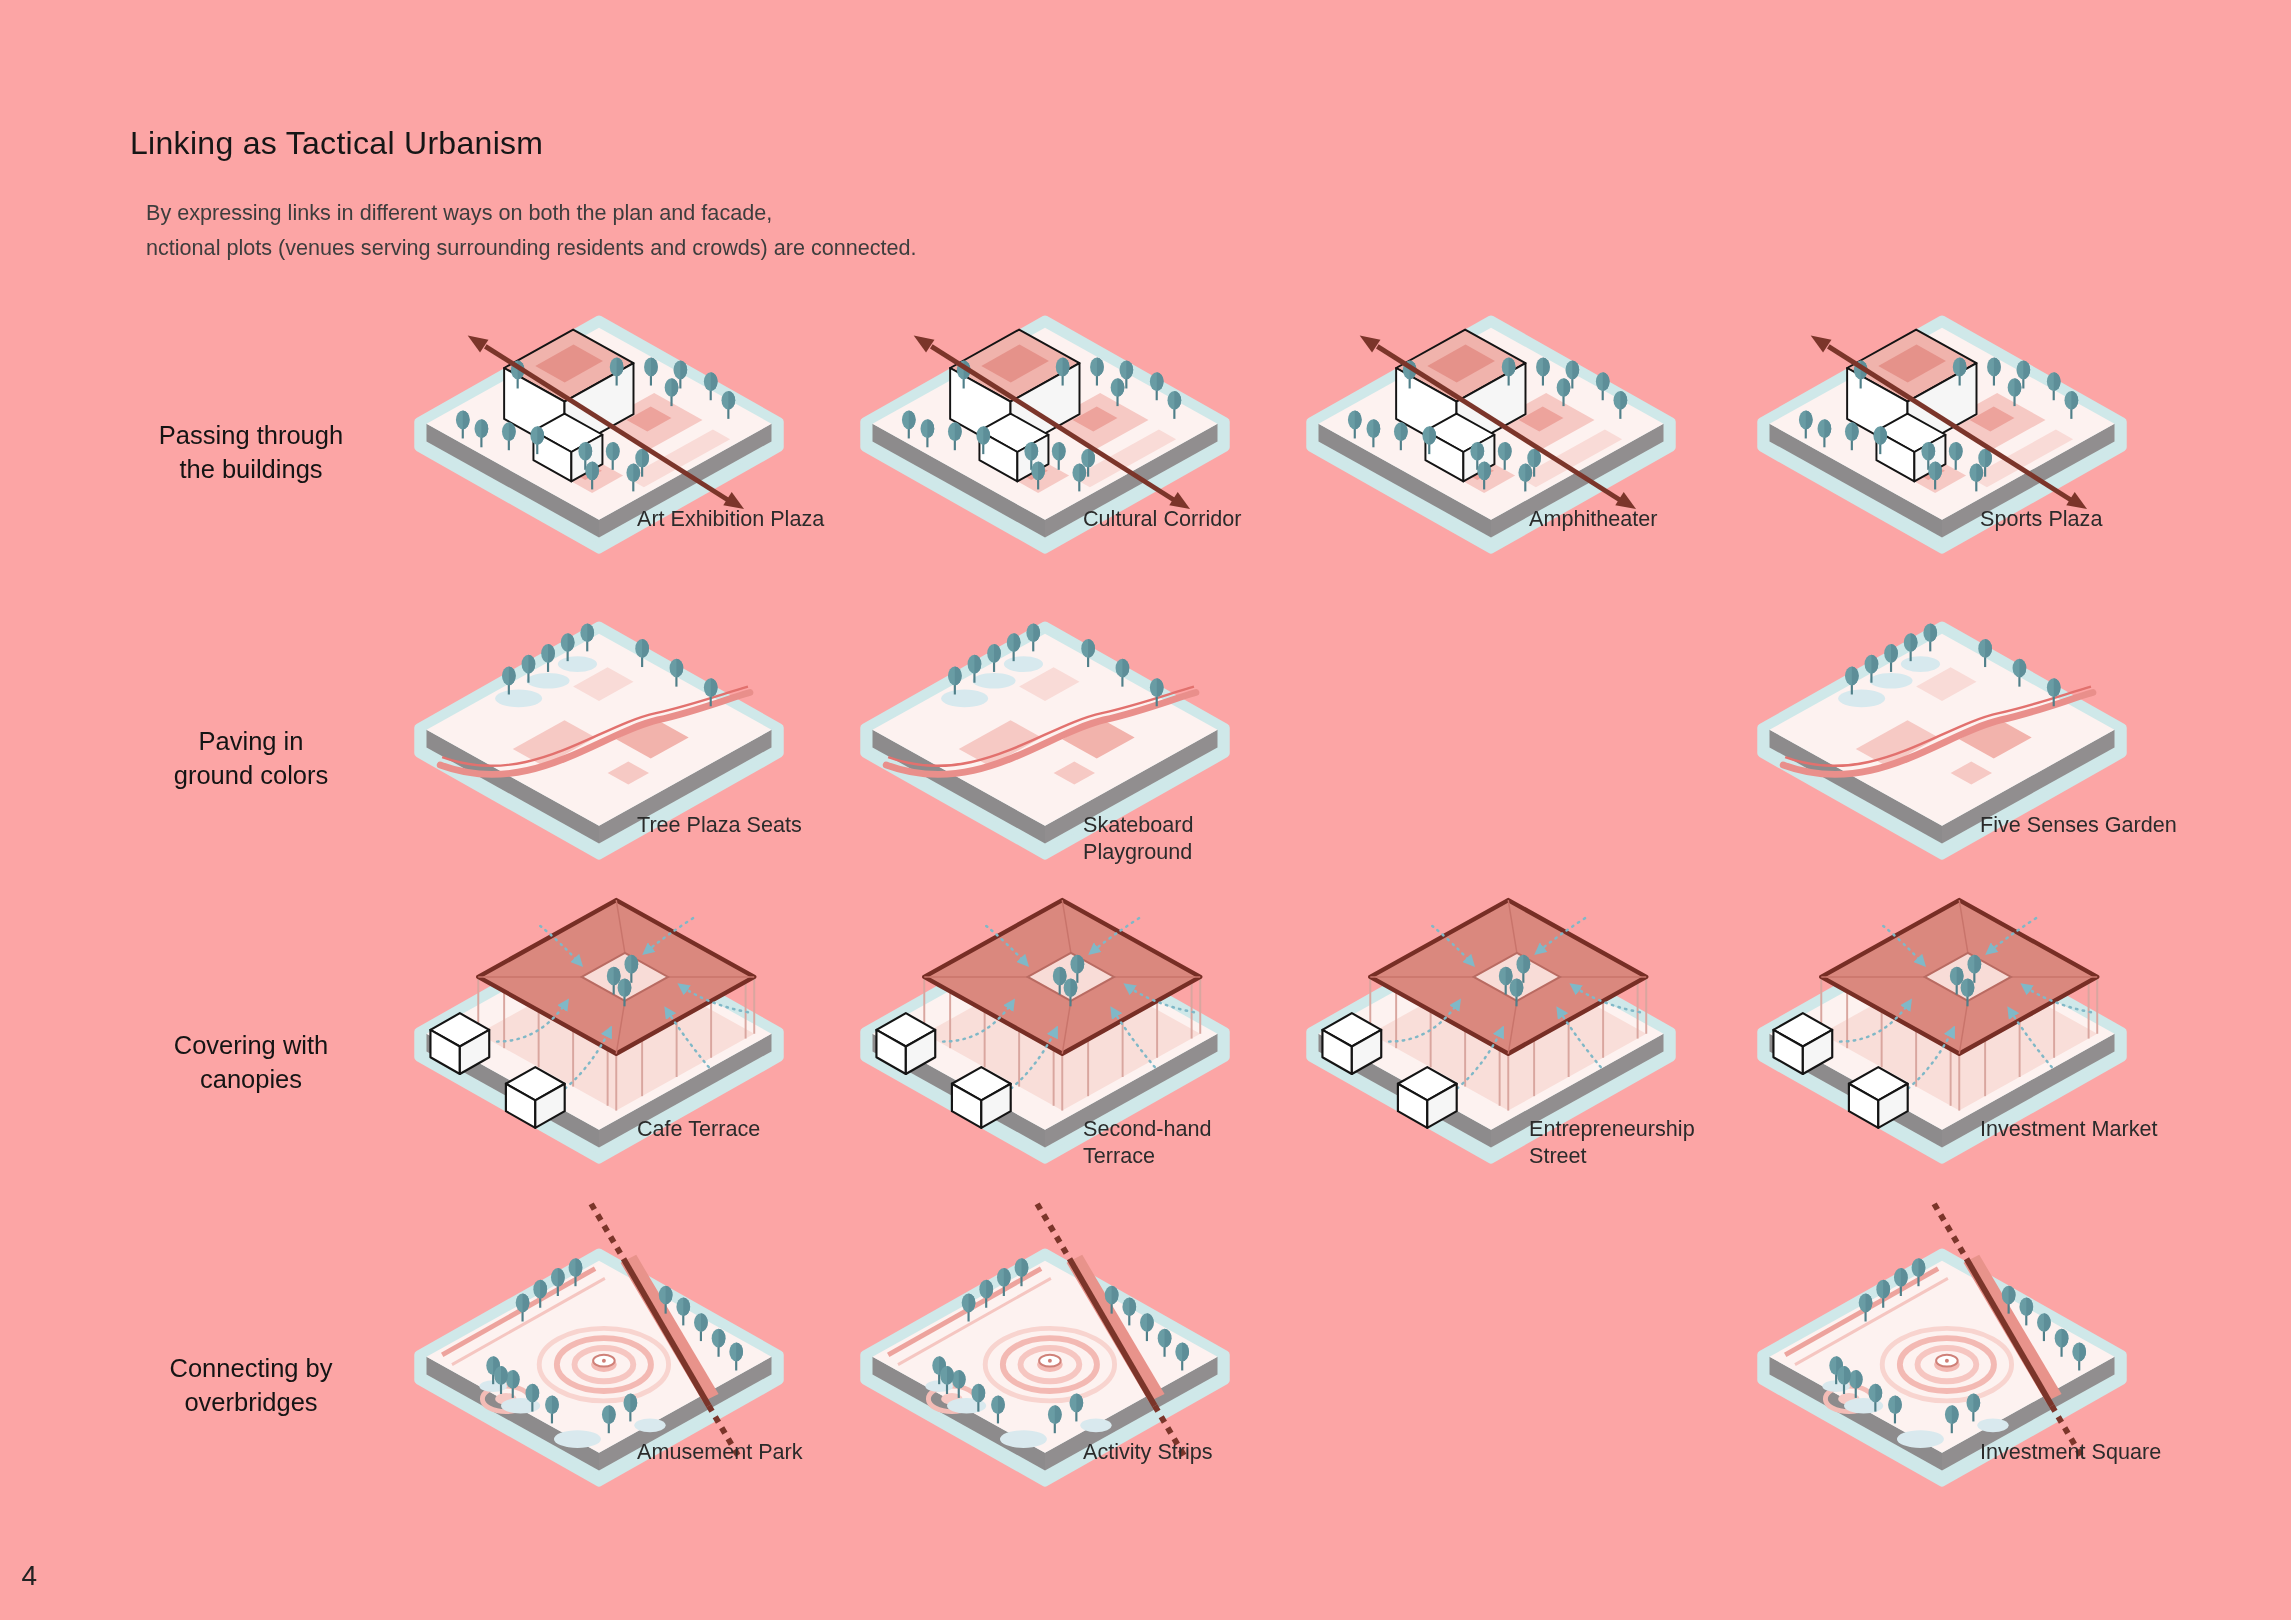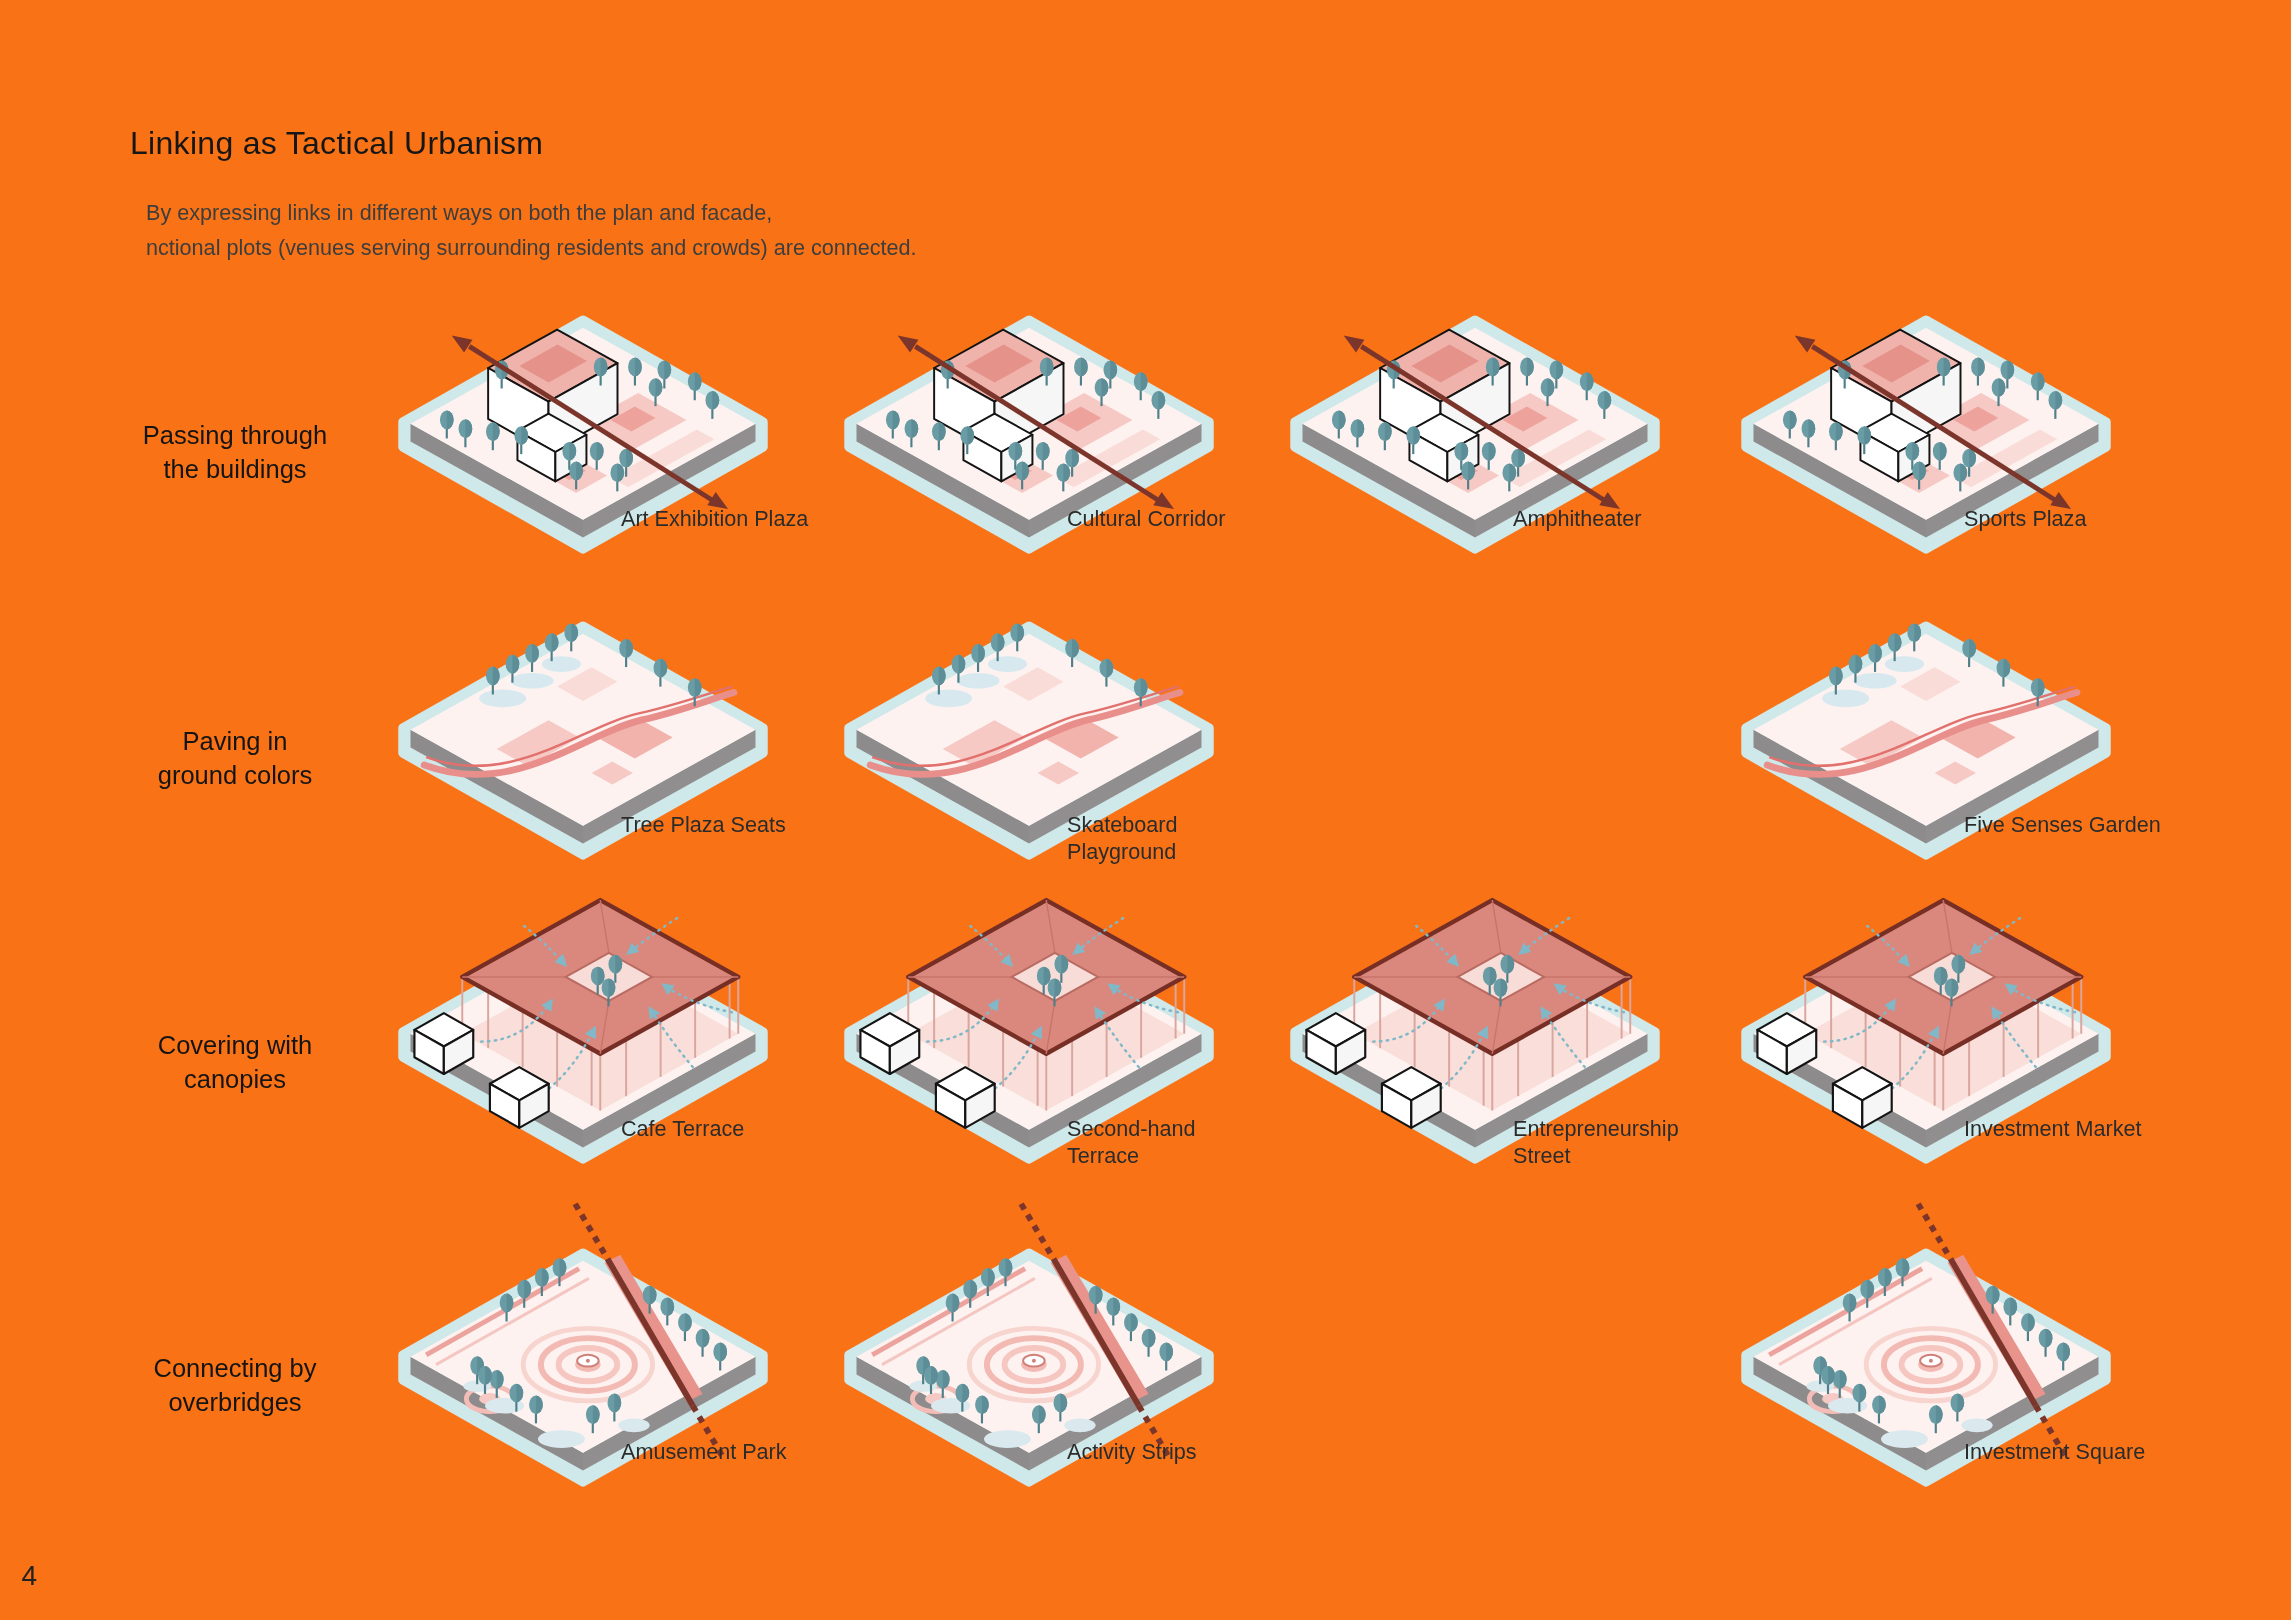--- a/index.html
+++ b/index.html
@@ -1,22 +1,22 @@
 <!DOCTYPE html>
 <html><head>
 <meta charset="utf-8">
 <style>
   html,body{margin:0;padding:0;background:#ffffff;}
-  .page{position:relative;width:2292px;height:1620px;background:#f97316;overflow:hidden;
+  .page{position:relative;width:2292px;height:1620px;background:#fca5a5;overflow:hidden;
         font-family:"Liberation Sans",sans-serif;color:#1a1a1a;}
   .title{position:absolute;left:130px;top:104px;font-size:32px;font-weight:500;color:#161616;letter-spacing:0.3px;}
   .subtitle{position:absolute;left:131px;top:173px;font-size:21.6px;line-height:35px;color:#3d3d3d;font-weight:400;margin-left:15px;}
   .page-number{position:absolute;left:21.6px;top:1560px;font-size:28px;color:#222;}
   #grid{position:absolute;left:0;top:0;width:2292px;height:1620px;}
-  .row{position:absolute;left:0;width:1820px;height:306px;}
+  .row{position:absolute;left:16px;width:1820px;height:306px;}
   .row-label{position:absolute;left:76px;top:153px;width:318px;text-align:center;
              font-size:25.5px;line-height:34px;color:#141414;white-space:pre-line;}
   .tile{position:absolute;top:0;width:392px;height:306px;margin:0;}
   .tile-art{display:block;}
   .tile figcaption{position:absolute;left:234px;top:240px;width:245px;font-size:21.6px;line-height:27.4px;
                    color:#2b2b2b;white-space:pre-line;}
   .defs-holder{position:absolute;width:0;height:0;overflow:hidden;}
 </style>
 </head>
 <body>

